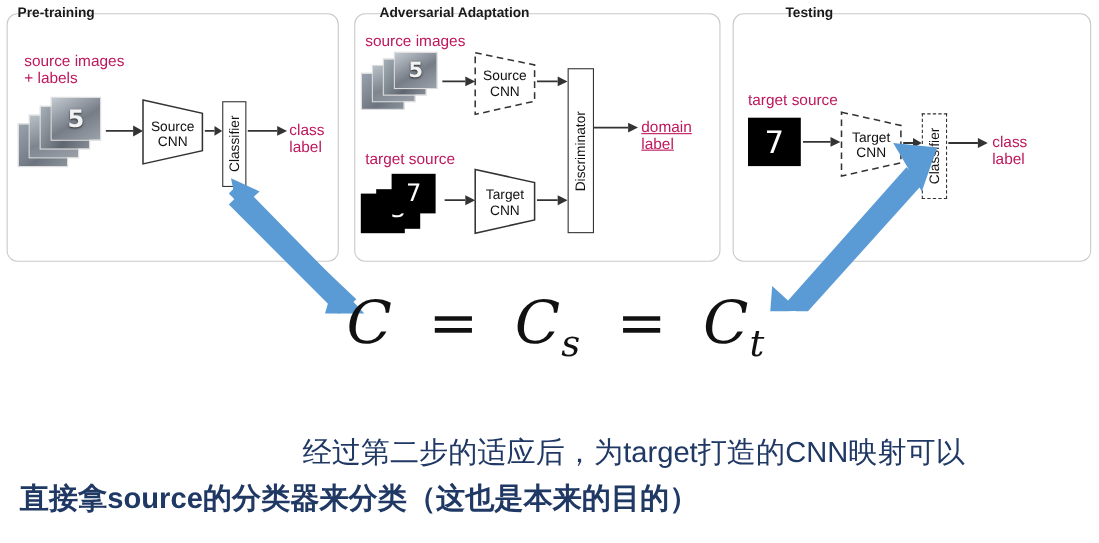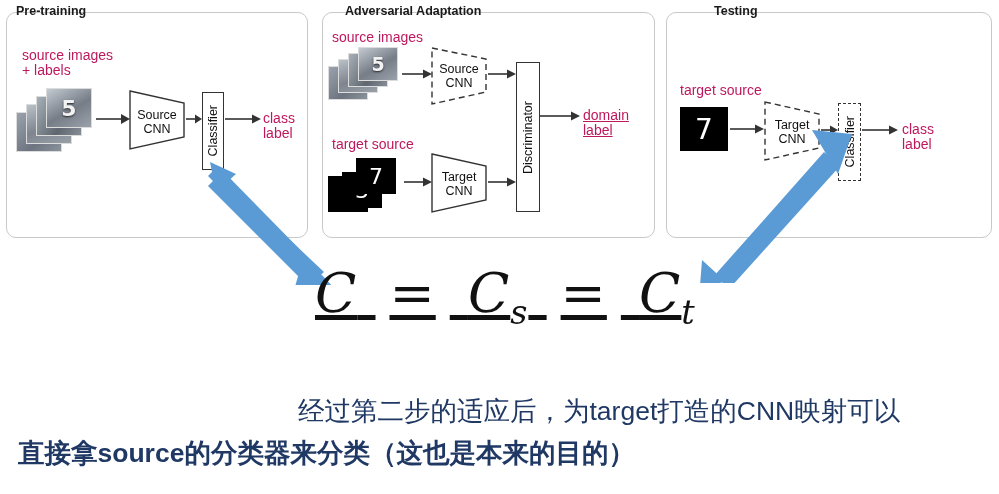--- a/index.html
+++ b/index.html
@@ -52,21 +52,20 @@
   .trap { position:absolute; }
   .arrow { position:absolute; }
   .formula {
     position: absolute;
     font-family: "DejaVu Serif", serif;
     font-style: italic;
     font-size: 54px;
     color: #111;
     white-space: nowrap;
     letter-spacing: 1px;
-    text-decoration: underline;
   }
   .formula sub {
     font-size: 0.62em;
     font-style: italic;
   }
   .caption {
     position: absolute;
     font-size: 26.5px;
     color: #1f3864;
     line-height: 38px;
@@ -250,14 +249,14 @@
 </svg>
 
 <div class="formula" style="left:315px; top:262px;">
   <span>C</span>
   <span style="padding:0 14px;">=</span>
   <span><span>C</span><sub>s</sub></span>
   <span style="padding:0 14px;">=</span>
   <span><span>C</span><sub>t</sub></span>
 </div>
 
-<div class="caption" style="left:275px; top:392px;margin-left:23px;">经过第二步的适应后，为target打造的CNN映射可以</div>
+<div class="caption" style="left:275px; top:392px;">经过第二步的适应后，为target打造的CNN映射可以</div>
 <div class="caption" style="left:18px; top:434px;font-weight:bold;">直接拿source的分类器来分类（这也是本来的目的）</div>
 
 </body></html>

